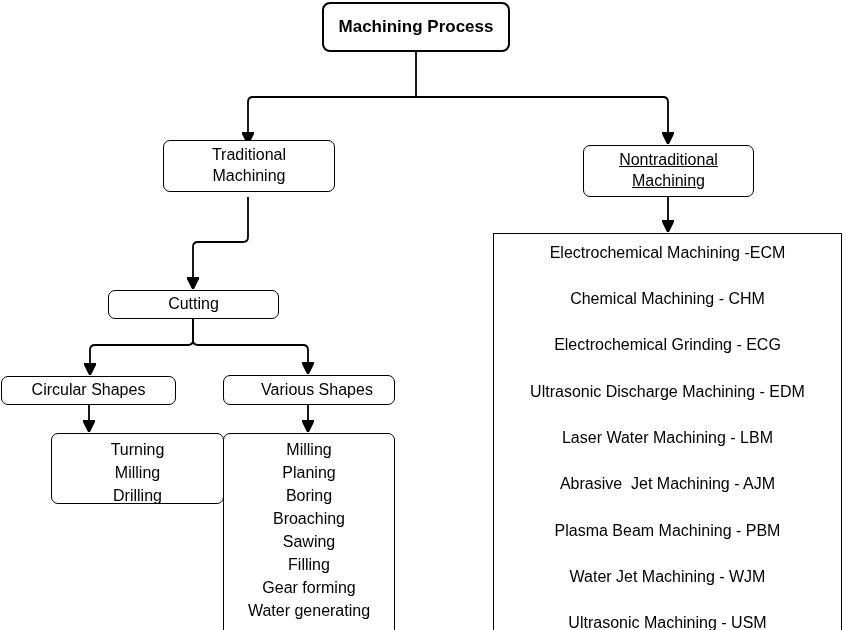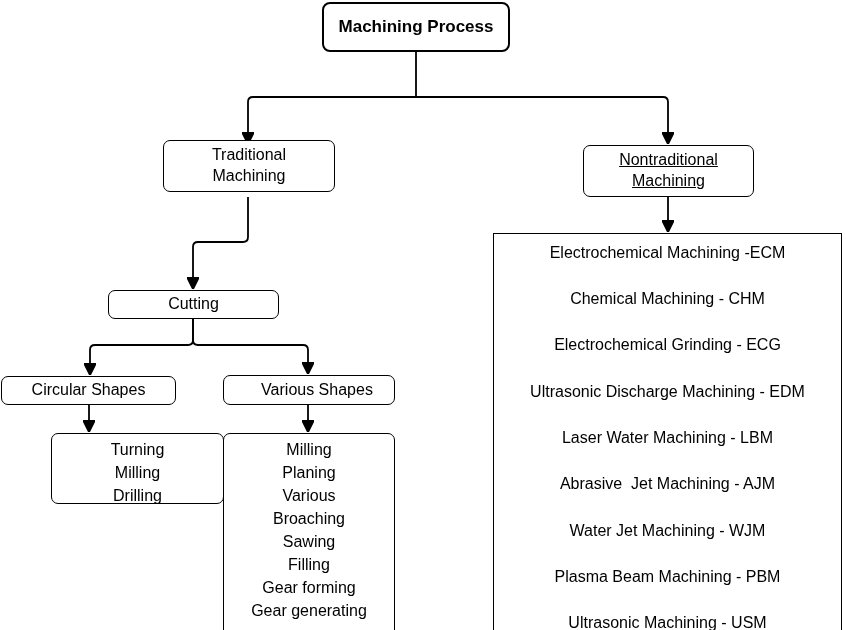--- a/index.html
+++ b/index.html
@@ -111,35 +111,35 @@
 
   <div class="node listbox" style="left:3px;top:433px;width:173px;height:71px;margin-left:48px;">
     <div class="li">Turning</div>
     <div class="li">Milling</div>
     <div class="li">Drilling</div>
   </div>
 
   <div class="node listbox" style="left:223px;top:433px;width:172px;height:219px;">
     <div class="li">Milling</div>
     <div class="li">Planing</div>
-    <div class="li">Various</div>
+    <div class="li">Boring</div>
     <div class="li">Broaching</div>
     <div class="li">Sawing</div>
     <div class="li">Filling</div>
     <div class="li">Gear forming</div>
-    <div class="li">Gear generating</div>
+    <div class="li">Water generating</div>
   </div>
 
   <div class="node ntbox" style="left:493px;top:233px;width:349px;height:420px;">
     <div class="nt-inner">
       <div class="nt-item">Electrochemical Machining -ECM</div>
       <div class="nt-item">Chemical Machining - CHM</div>
       <div class="nt-item">Electrochemical Grinding - ECG</div>
       <div class="nt-item">Ultrasonic Discharge Machining - EDM</div>
       <div class="nt-item">Laser Water Machining - LBM</div>
       <div class="nt-item">Abrasive  Jet Machining - AJM</div>
+      <div class="nt-item">Plasma Beam Machining - PBM</div>
       <div class="nt-item">Water Jet Machining - WJM</div>
-      <div class="nt-item">Plasma Beam Machining - PBM</div>
       <div class="nt-item">Ultrasonic Machining - USM</div>
     </div>
   </div>
 
 </div>
 
 </body></html>

